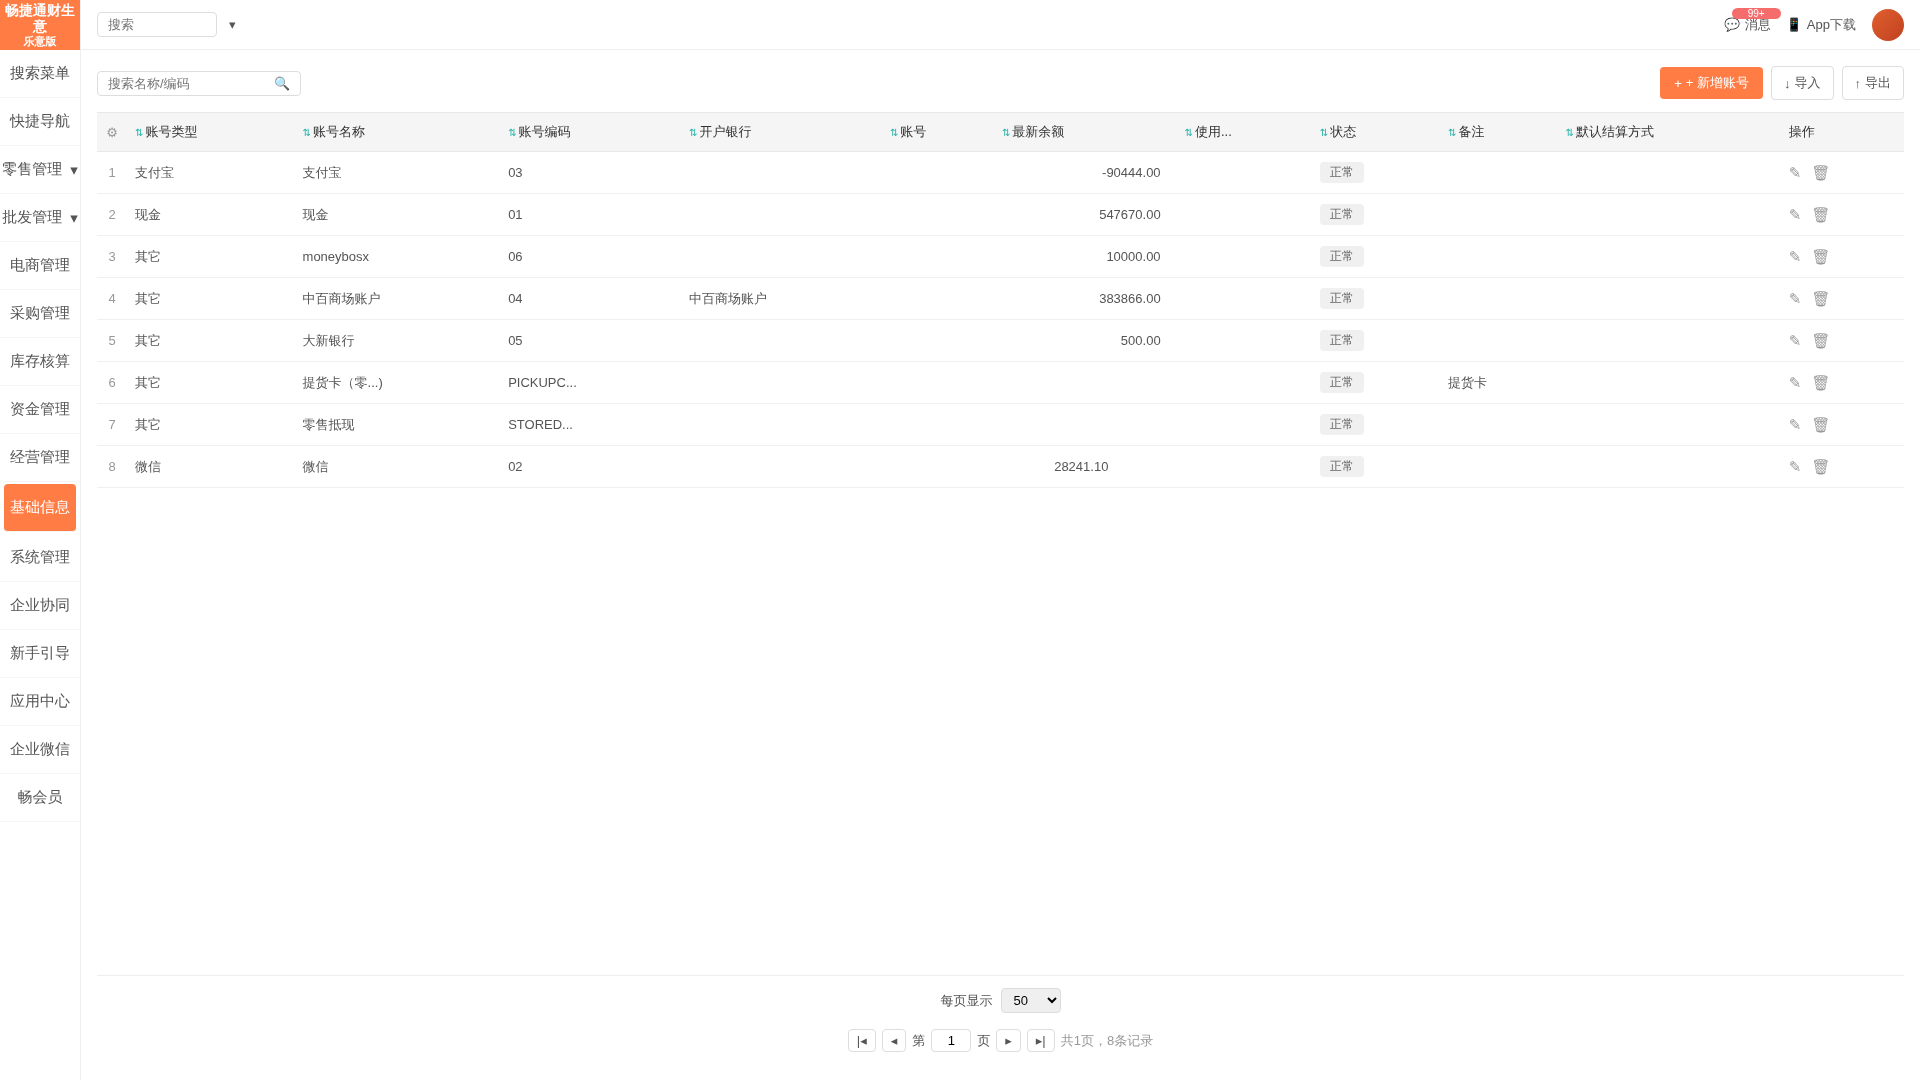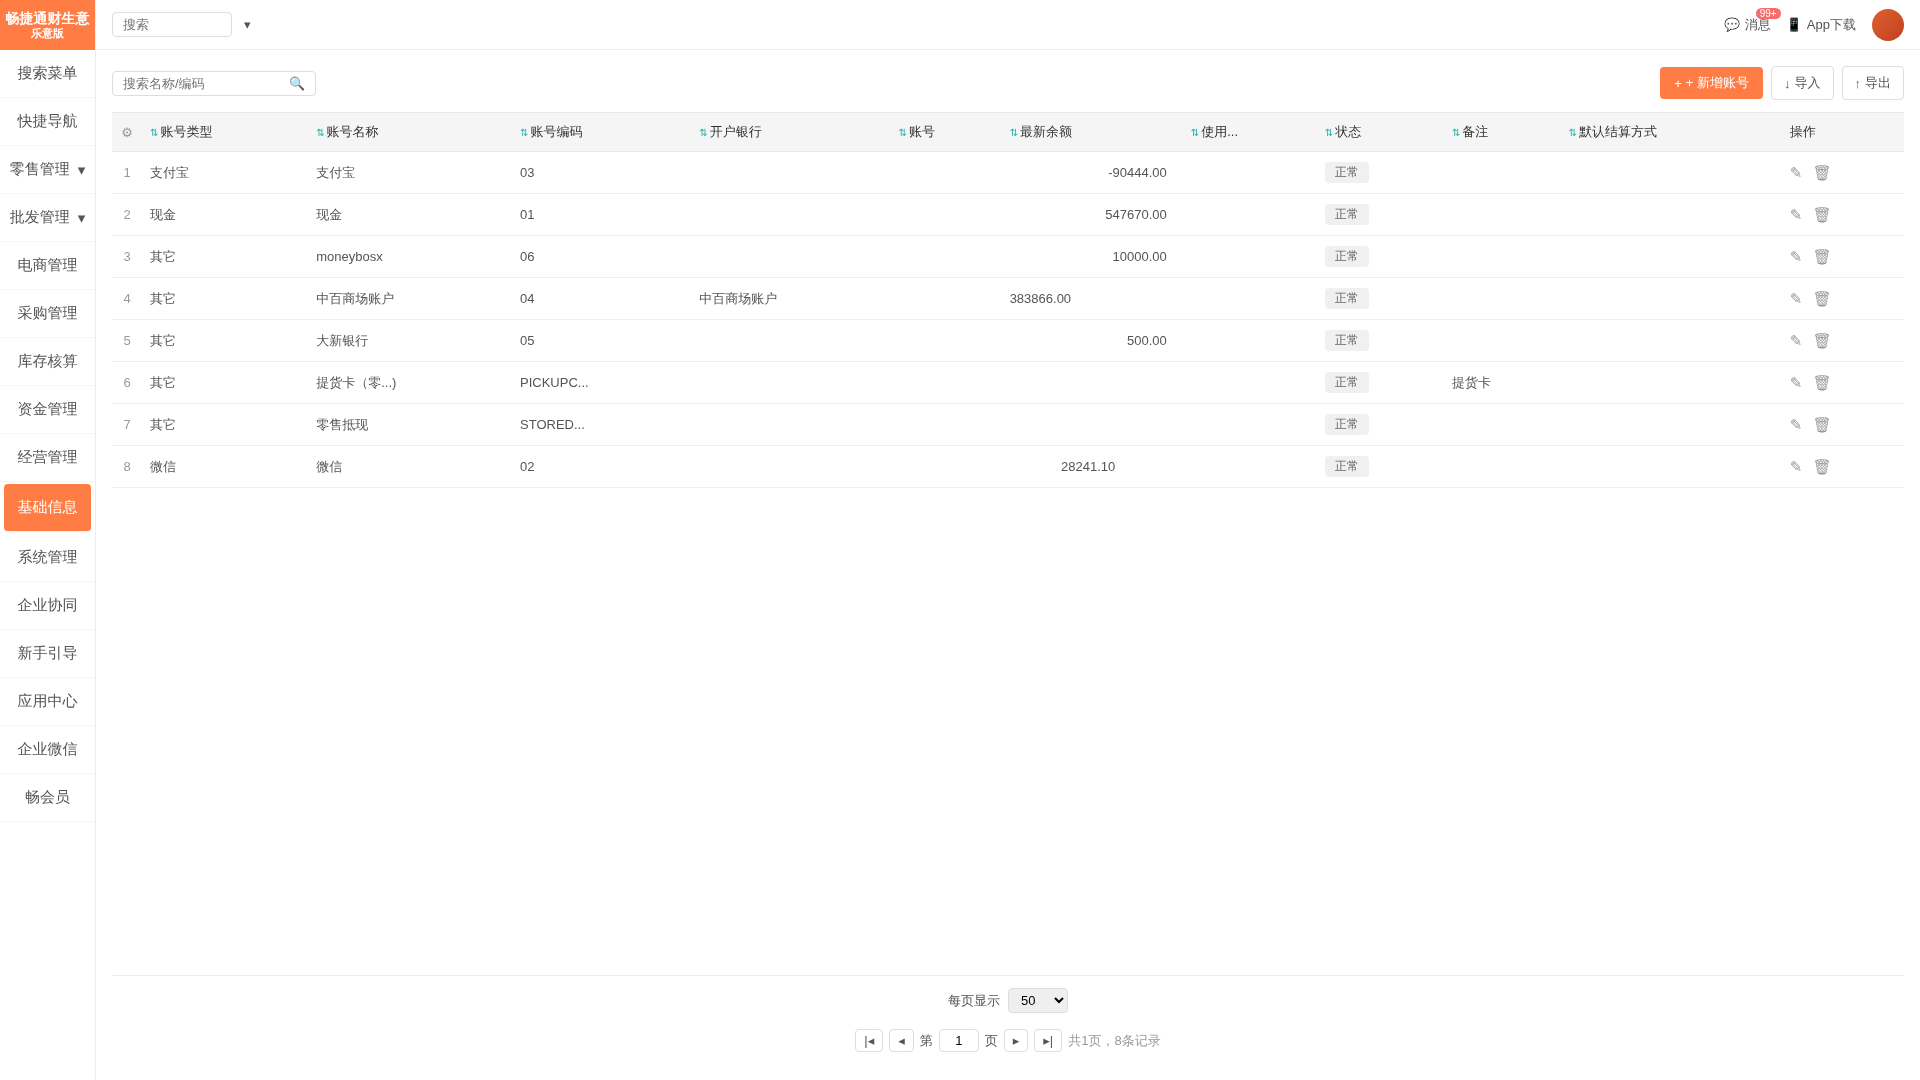--- a/index.html
+++ b/index.html
@@ -1,39 +1,39 @@
 <!DOCTYPE html>
 <html><head>
   <meta charset="utf-8">
   <style>
     * { box-sizing: border-box; margin: 0; padding: 0; }
     body { font-family: 'Microsoft YaHei', Arial, sans-serif; font-size: 13px; background: #f5f5f5; display: flex; height: 1080px; width: 1920px; overflow: hidden; }
 
     
-    .sidebar { width: 96px; background: #fff; display: flex; flex-direction: column; border-right: 1px solid #eee; height: 100%; }
+    .sidebar { width: 81px; background: #fff; display: flex; flex-direction: column; border-right: 1px solid #eee; height: 100%; }
     .sidebar-logo { background: #ff7d45; height: 50px; display: flex; align-items: center; justify-content: center; color: #fff; font-size: 12px; font-weight: bold; }
     .sidebar-logo-inner { text-align: center; line-height: 1.2; }
     .sidebar-logo-top { font-size: 14px; }
     .sidebar-logo-sub { font-size: 11px; }
     .sidebar-nav { flex: 1; overflow-y: auto; }
     .sidebar-item { padding: 14px 0; text-align: center; cursor: pointer; color: #555; font-size: 15px; border-bottom: 1px solid #f5f5f5; }
     .sidebar-item.active { background: #ff7d45; color: #fff; border-radius: 4px; margin: 2px 4px; }
     .sidebar-item.has-arrow { display: flex; align-items: center; justify-content: center; gap: 8px; }
 
     
     .main { flex: 1; display: flex; flex-direction: column; height: 100%; }
 
     
     .topbar { height: 50px; background: #fff; display: flex; align-items: center; justify-content: space-between; padding: 0 16px; border-bottom: 1px solid #eee; }
     .topbar-left { display: flex; align-items: center; gap: 12px; }
     .topbar-search { border: 1px solid #ddd; border-radius: 4px; padding: 4px 10px; font-size: 13px; color: #999; width: 120px; }
     .topbar-dropdown { display: flex; align-items: center; gap: 4px; cursor: pointer; color: #555; }
     .topbar-right { display: flex; align-items: center; gap: 16px; }
     .topbar-msg { display: flex; align-items: center; gap: 4px; color: #555; font-size: 13px; position: relative; cursor: pointer; }
-    .badge { background: #f56c6c; color: #fff; border-radius: 10px; font-size: 10px; padding: 0 4px; position: absolute; top: -8px; right: -10px; min-width: 18px; text-align: center; }
+    .badge { background: #f56c6c; color: #fff; border-radius: 10px; font-size: 10px; padding: 0 16px; position: absolute; top: -8px; right: -10px; min-width: 18px; text-align: center; }
     .topbar-app { display: flex; align-items: center; gap: 4px; color: #555; font-size: 13px; cursor: pointer; }
     .avatar { width: 32px; height: 32px; border-radius: 50%; background: #ccc; overflow: hidden; }
 
     
     .tabs { background: #f0f0f0; display: flex; align-items: center; border-bottom: 1px solid #ddd; height: 36px; padding: 0 4px; }
     .tab { display: flex; align-items: center; padding: 6px 16px; background: #fff; margin: 4px 2px 0; border-radius: 4px 4px 0 0; font-size: 13px; cursor: pointer; border: 1px solid #ddd; border-bottom: none; }
     .tab.home { background: #20b2aa; color: #fff; border-color: #20b2aa; }
     .tab.active { background: #fff; color: #333; }
     .tab-close { margin-left: 8px; color: #999; font-size: 11px; cursor: pointer; }
     .tabs-right { margin-left: auto; display: flex; align-items: center; gap: 8px; padding-right: 8px; color: #999; font-size: 16px; cursor: pointer; }
@@ -235,21 +235,21 @@
         </div>
       </td>
     </tr>
             <tr>
       <td class="row-num">4</td>
       <td>其它</td>
       <td>中百商场账户</td>
       <td>04</td>
       <td>中百商场账户</td>
       <td></td>
-      <td style="padding-right:16px;">383866.00</td>
+      <td style="text-align:right;padding-right:16px;">383866.00</td>
       <td></td>
       <td><span class="status-badge">正常</span></td>
       <td></td>
       <td></td>
       <td>
         <div class="action-icons">
           <span title="编辑">✎</span>
           <span title="删除">🗑</span>
         </div>
       </td>

